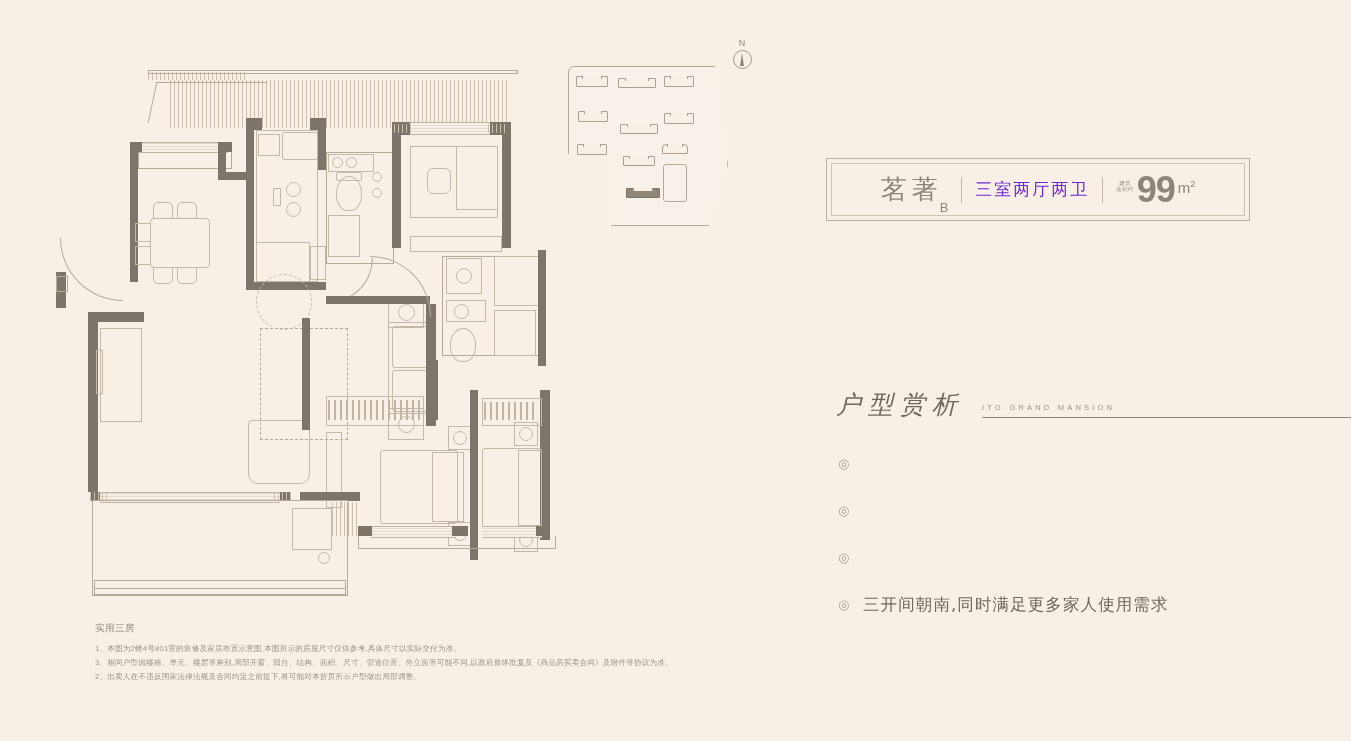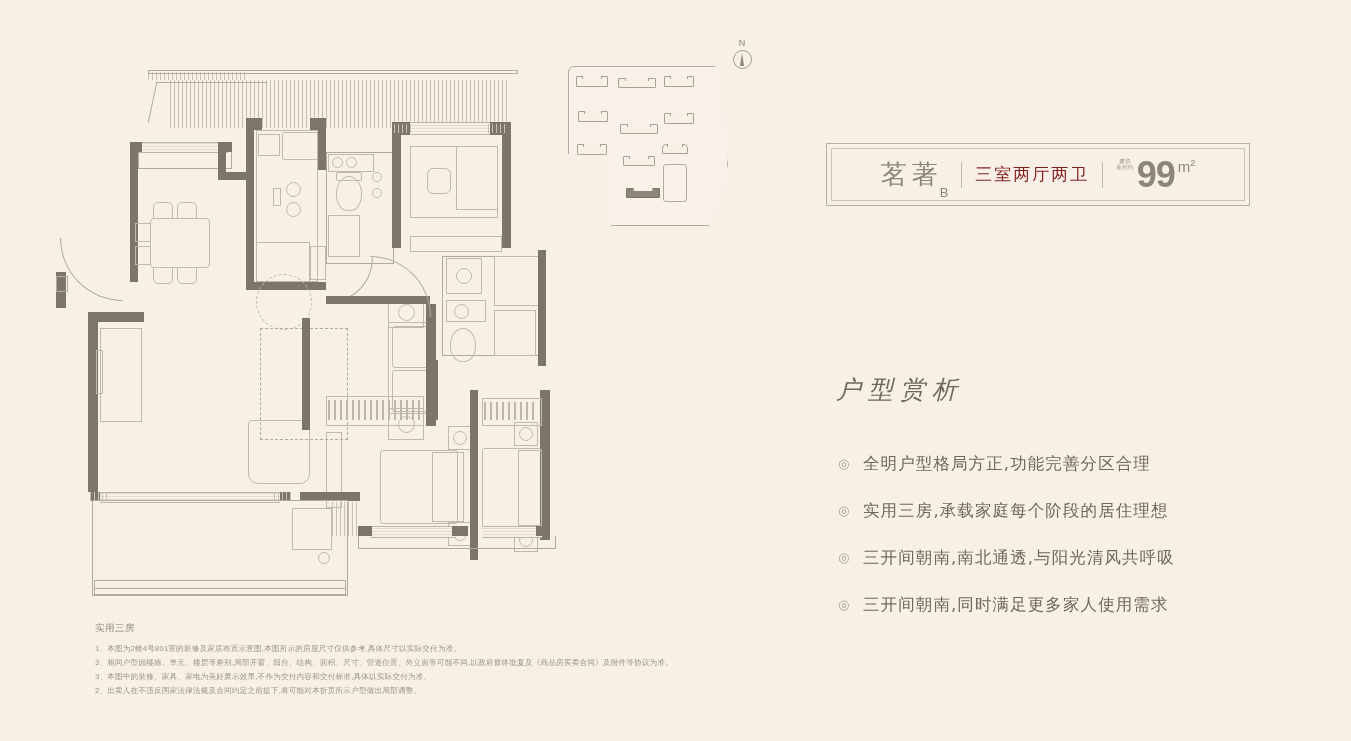--- a/index.html
+++ b/index.html
@@ -45,34 +45,34 @@
     background:repeating-linear-gradient(0deg,#f8f0e7 0 2px,#e3dbd0 2px 3px);}
   .rnd{border-radius:50%;}
 
   
   .notes{position:absolute;left:95px;top:622px;width:620px;color:#9a9display:block;}
   .notes-title{font-size:9.5px;color:#8d8579;margin-bottom:7px;letter-spacing:.5px;}
   .notes-line{font-size:7.6px;color:#9a9388;line-height:14px;letter-spacing:.2px;
               white-space:nowrap;}
 
   
-  .info{position:absolute;left:826px;top:1px;width:525px;height:635px;}
+  .info{position:absolute;left:826px;top:16px;width:525px;height:635px;}
 
   .titlebox{position:absolute;left:0;top:142px;width:424px;height:63px;
     border:1px solid #b9b0a2;box-sizing:border-box;}
   .titlebox:before{content:"";position:absolute;left:4px;top:4px;right:4px;bottom:4px;
     border:1px solid #cdc4b6;pointer-events:none;}
   .title-inner{position:absolute;inset:0;display:flex;align-items:center;
     justify-content:center;gap:0px;}
   .t-name{font-size:26px;color:#8d8579;letter-spacing:5px;font-family:"DejaVu Sans",sans-serif;}
   .t-sub{font-size:13px;color:#8d8579;margin-left:-3px;align-self:flex-end;
          margin-bottom:5px;}
   .t-div{width:1px;height:26px;background:#c3baac;margin:0 13px;}
-  .t-rooms{font-size:17px;color:#7f1d1d;letter-spacing:2px;}
-  .t-area-wrap{display:flex;align-items:flex-start;}
+  .t-rooms{font-size:17px;color:#6d28d9;letter-spacing:2px;}
+  .t-area-wrap{display:flex;align-items:center;}
   .t-prefix{font-size:5.5px;color:#9a9388;line-height:6.5px;text-align:center;
      margin-right:3px;margin-bottom:7px;letter-spacing:.3px;}
   .t-num{font-size:36px;color:#8d8579;font-weight:bold;line-height:34px;
          letter-spacing:-1px;}
   .t-unit{font-size:15px;color:#8d8579;margin-left:3px;margin-bottom:4px;}
   .t-unit sup{font-size:9px;}
 
   .sec{position:absolute;left:10px;top:372px;width:515px;
        display:flex;align-items:flex-end;}
   .sec-cn{font-size:25px;color:#6f675c;letter-spacing:7px;
@@ -254,21 +254,20 @@
 
       <div class="w" style="left:256px;top:236px;width:104px;height:8px"></div>
       <div class="thin rnd" style="left:300px;top:196px;width:60px;height:60px;border-left:none;border-bottom:none;border-radius:0 100% 0 0"></div>
       <div class="w" style="left:360px;top:300px;width:8px;height:60px"></div>
     </div>
 
     <div class="notes">
       <div class="notes-title">实用三房</div>
       <div class="notes-line">1、本图为2幢4号801室的装修及家居布置示意图,本图所示的房屋尺寸仅供参考,具体尺寸以实际交付为准。</div>
       <div class="notes-line">3、相同户型因楼栋、单元、楼层等差别,局部开窗、阳台、结构、面积、尺寸、管道位置、外立面等可能不同,以政府最终批复及《商品房买卖合同》及附件等协议为准。</div>
-      <div class="notes-line">3、本图中的装修、家具、家电为美好展示效果,不作为交付内容和交付标准,具体以实际交付为准。</div>
       <div class="notes-line">2、出卖人在不违反国家法律法规及合同约定之前提下,将可能对本折页所示户型做出局部调整。</div>
     </div>
   </div>
 
   <div class="info">
 
     <div class="titlebox">
       <div class="title-inner">
         <span class="t-name">茗著</span>
         <span class="t-sub">B</span>
@@ -281,35 +280,36 @@
             <span>面积约</span>
           </span>
           <span class="t-num">99</span>
           <span class="t-unit"><span>m</span><sup>2</sup></span>
         </span>
       </div>
     </div>
 
     <div class="sec">
       <span class="sec-cn">户型赏析</span>
+      <span class="sec-en-wrap">
+        <div class="sec-en">ITG GRAND MANSION</div>
+        <div class="sec-rule"></div>
+      </span>
     </div>
   </div>
 
   <div class="bullets">
     <div class="bullet">
       <span class="b-mark">◎</span>
-      <span class="b-text">全明户型格局方正,功能完善分区合理</span>
     </div>
     <div class="bullet">
       <span class="b-mark">◎</span>
-      <span class="b-text">实用三房,承载家庭每个阶段的居住理想</span>
     </div>
     <div class="bullet">
       <span class="b-mark">◎</span>
-      <span class="b-text">三开间朝南,南北通透,与阳光清风共呼吸</span>
     </div>
     <div class="bullet">
       <span class="b-mark">◎</span>
       <span class="b-text">三开间朝南,同时满足更多家人使用需求</span>
     </div>
   </div>
 
 </div>
 
 </body></html>

